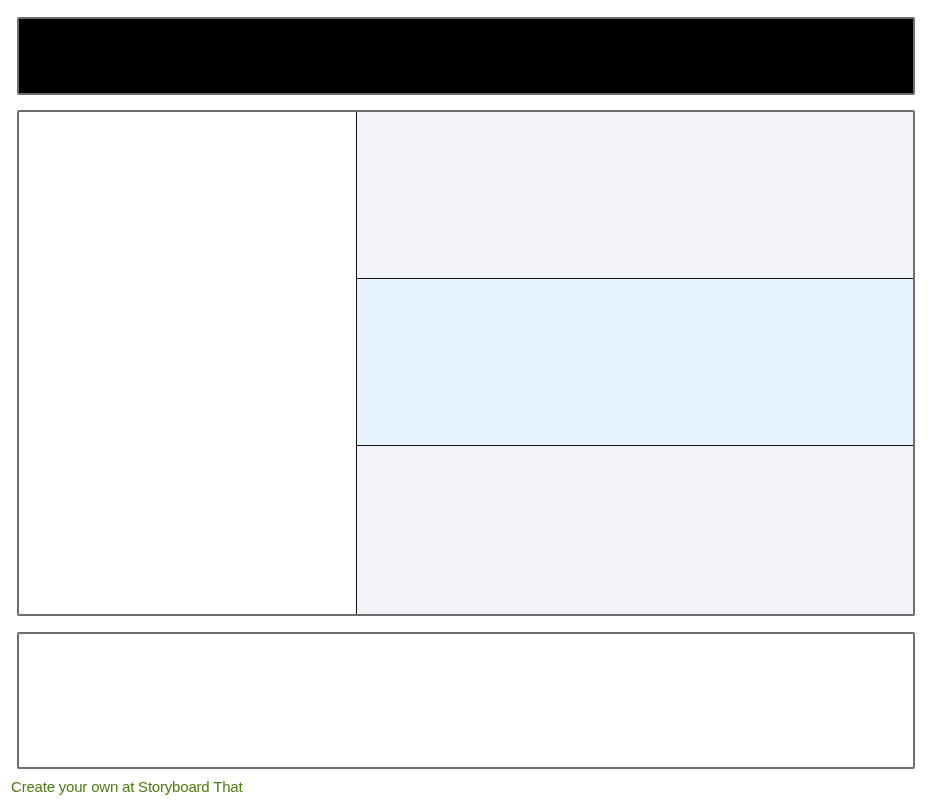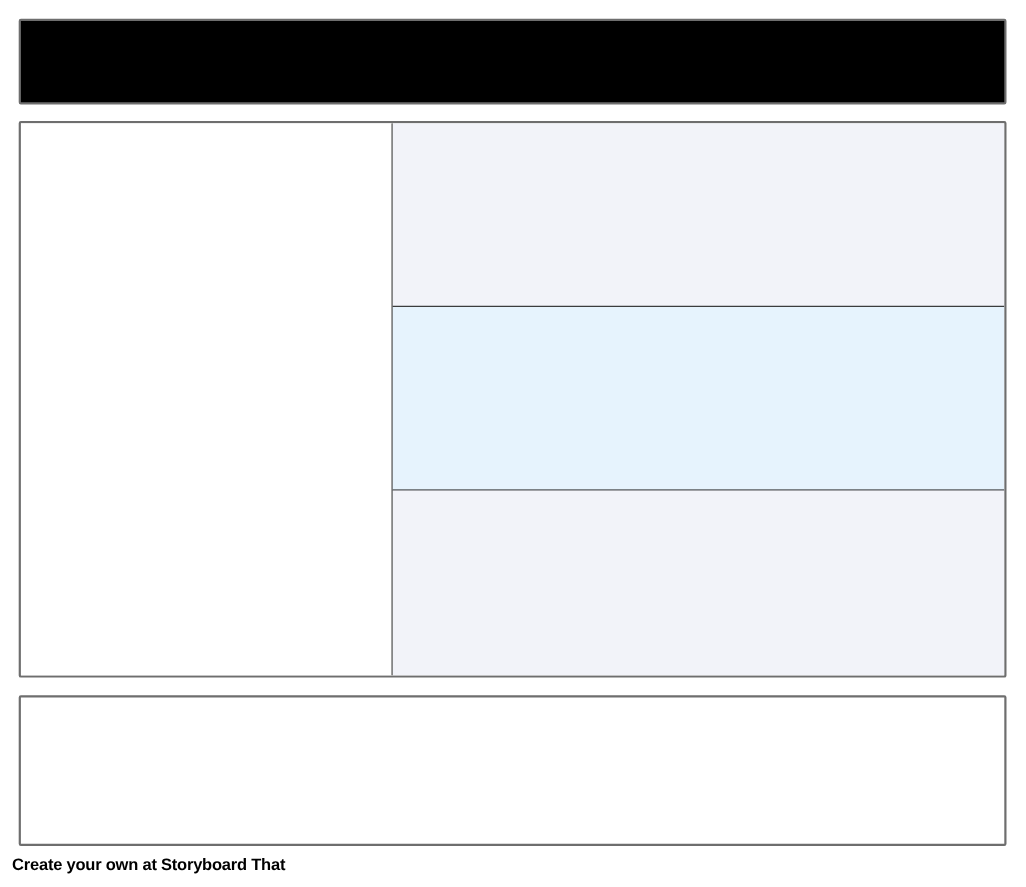--- a/index.html
+++ b/index.html
@@ -5,21 +5,21 @@
     html, body { margin: 0; padding: 0; background: #ffffff; }
     body { width: 933px; height: 806px; position: relative; overflow: hidden; font-family: "Liberation Sans", sans-serif; }
     .title-bar { position: absolute; left: 17px; top: 17px; width: 894px; height: 74px; background: #000000; border: 2px solid #6e6e6e; border-radius: 2px; }
     .main-box { position: absolute; left: 17px; top: 110px; width: 894px; height: 502px; border: 2px solid #6e6e6e; border-radius: 2px; background: #ffffff; overflow: hidden; }
     .left-cell { position: absolute; left: 0; top: 0; width: 337px; height: 502px; background: #ffffff; border-right: 1px solid #111; }
     .right-cell { position: absolute; left: 338px; width: 556px; }
     .r1 { top: 0; height: 166px; background: #f2f3f9; border-bottom: 1px solid #111; }
     .r2 { top: 167px; height: 166px; background: #e6f3fd; border-bottom: 1px solid #111; }
     .r3 { top: 334px; height: 168px; background: #f2f3f9; }
     .bottom-box { position: absolute; left: 17px; top: 632px; width: 894px; height: 133px; border: 2px solid #6e6e6e; border-radius: 2px; background: #ffffff; }
-    .footer { position: absolute; left: 11px; top: 778px; font-size: 15px; color: #000000; font-weight: 700; letter-spacing: -0.2px; }
+    .footer { position: absolute; left: 11px; top: 778px; font-size: 15px; color: #4d7c0f; font-weight: 400; letter-spacing: -0.2px; }
   </style>
 </head>
 <body>
 
 <div class="title-bar">
   <span></span>
 </div>
 
 <div class="main-box">
   <div class="left-cell">

